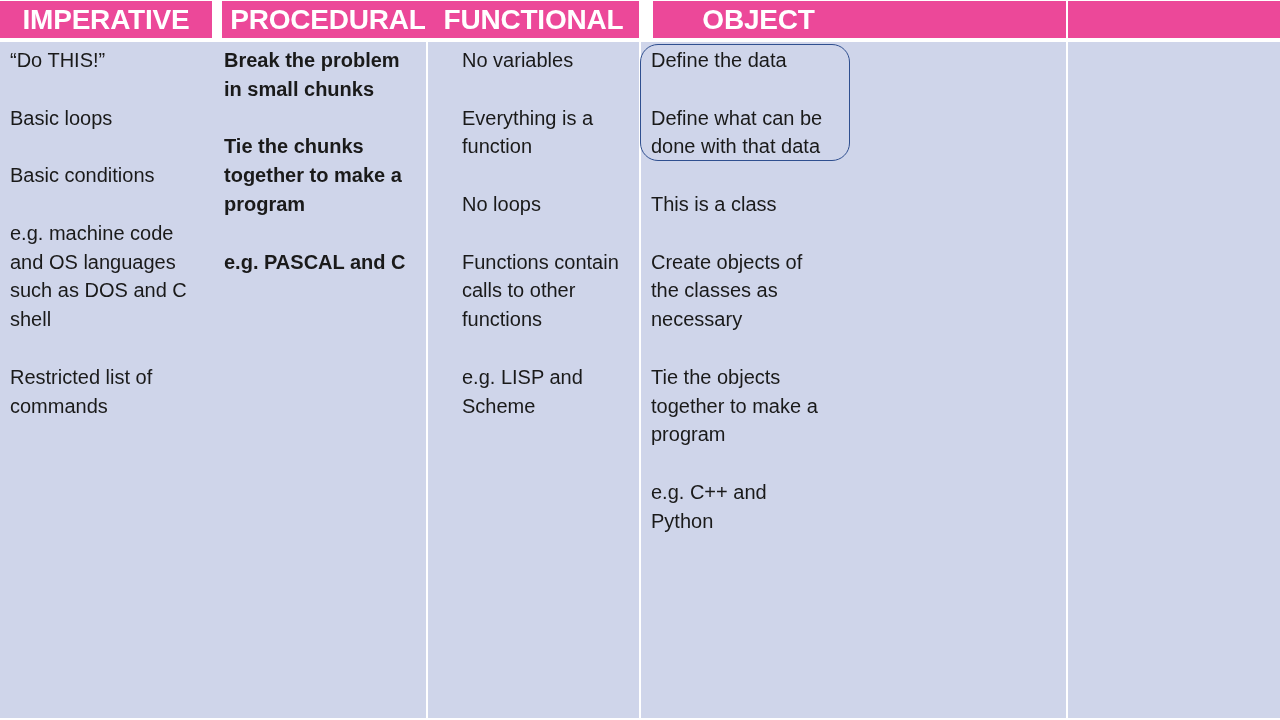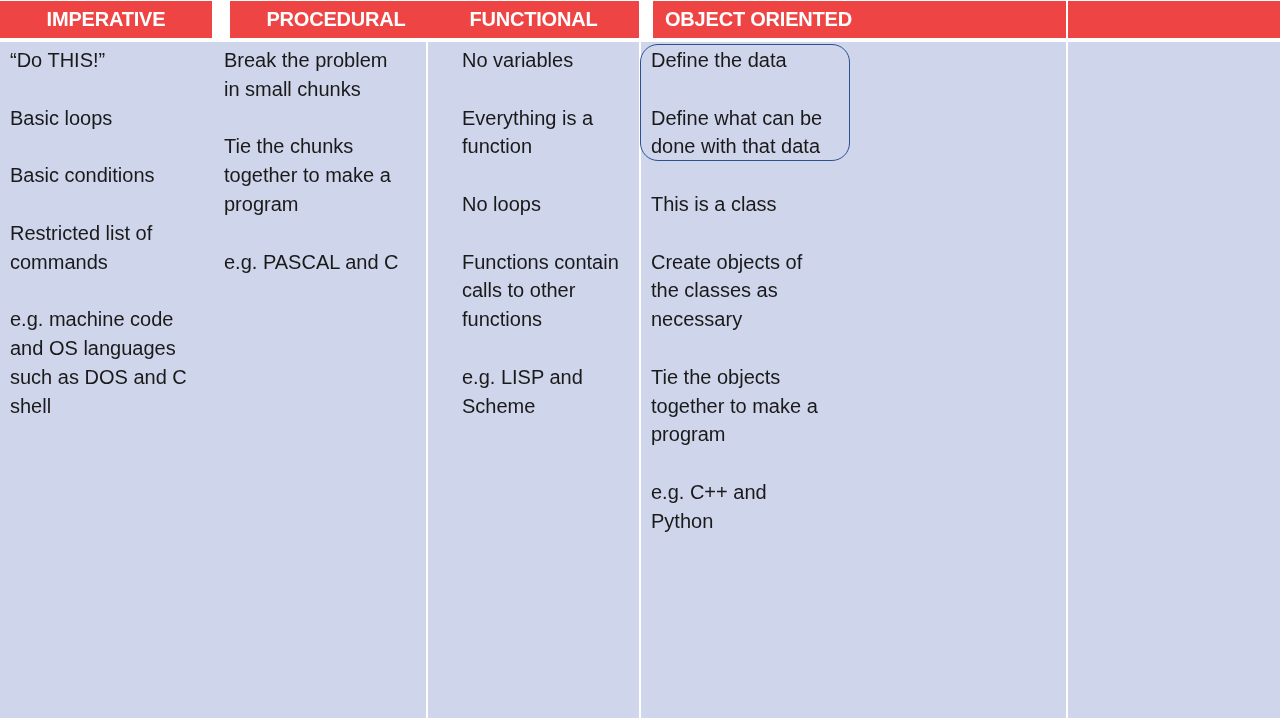--- a/index.html
+++ b/index.html
@@ -5,24 +5,24 @@
     html, body { margin: 0; padding: 0; }
     body {
       width: 1280px; height: 720px; overflow: hidden;
       background: #ffffff;
       font-family: "Liberation Sans", "DejaVu Sans", sans-serif;
     }
     .slide { position: relative; width: 1280px; height: 720px; background: #ffffff; }
     .header-row { position: absolute; left: 0; top: 0; height: 38px; width: 1280px; }
     .hcell {
       position: absolute; top: 1px; height: 37px;
-      background: #ef4444;
+      background: #ec4899;
       color: #ffffff;
       font-weight: bold;
-      font-size: 20px;
+      font-size: 28px;
       line-height: 37px;
       text-align: center;
       letter-spacing: -0.2px;
     }
     .body-row { position: absolute; left: 0; top: 42px; height: 676px; width: 1280px; }
     .bcell {
       position: absolute; top: 0; height: 676px;
       background: #cfd5ea;
       box-sizing: border-box;
       padding: 4px 0 0 10px;
@@ -44,41 +44,41 @@
       pointer-events: none;
     }
   </style>
 </head>
 <body>
 
 <div class="slide">
 
   <div class="header-row">
     <div class="hcell" style="left:0px;width:212px;">IMPERATIVE</div>
-    <div class="hcell" style="left:230px;width:212px;text-align:center;">PROCEDURAL</div>
+    <div class="hcell" style="left:222px;width:212px;text-align:center;">PROCEDURAL</div>
     <div class="hcell" style="left:428px;width:211px;">FUNCTIONAL</div>
     <div class="hcell" style="left:641px;width:211px;margin-left:12px;">OBJECT ORIENTED</div>
     <div class="hcell" style="left:854px;width:212px;"></div>
     <div class="hcell" style="left:1068px;width:212px;"></div>
   </div>
 
   <div class="body-row">
     <div class="bcell" style="left:0px;width:248px;">
       <div class="item">“Do THIS!”</div>
       <div class="item">Basic loops</div>
       <div class="item">Basic conditions</div>
-      <div class="item">Restricted list of
-commands</div>
       <div class="item">e.g. machine code
 and OS languages
 such as DOS and C
 shell</div>
+      <div class="item">Restricted list of
+commands</div>
     </div>
 
-    <div class="bcell" style="left:214px;width:212px;">
+    <div class="bcell" style="left:214px;width:212px;font-weight:bold;">
       <div class="item">Break the problem
 in small chunks</div>
       <div class="item">Tie the chunks
 together to make a
 program</div>
       <div class="item">e.g. PASCAL and C</div>
     </div>
 
     <div class="bcell" style="left:428px;width:211px;padding-left:34px;">
       <div class="item">No variables</div>

